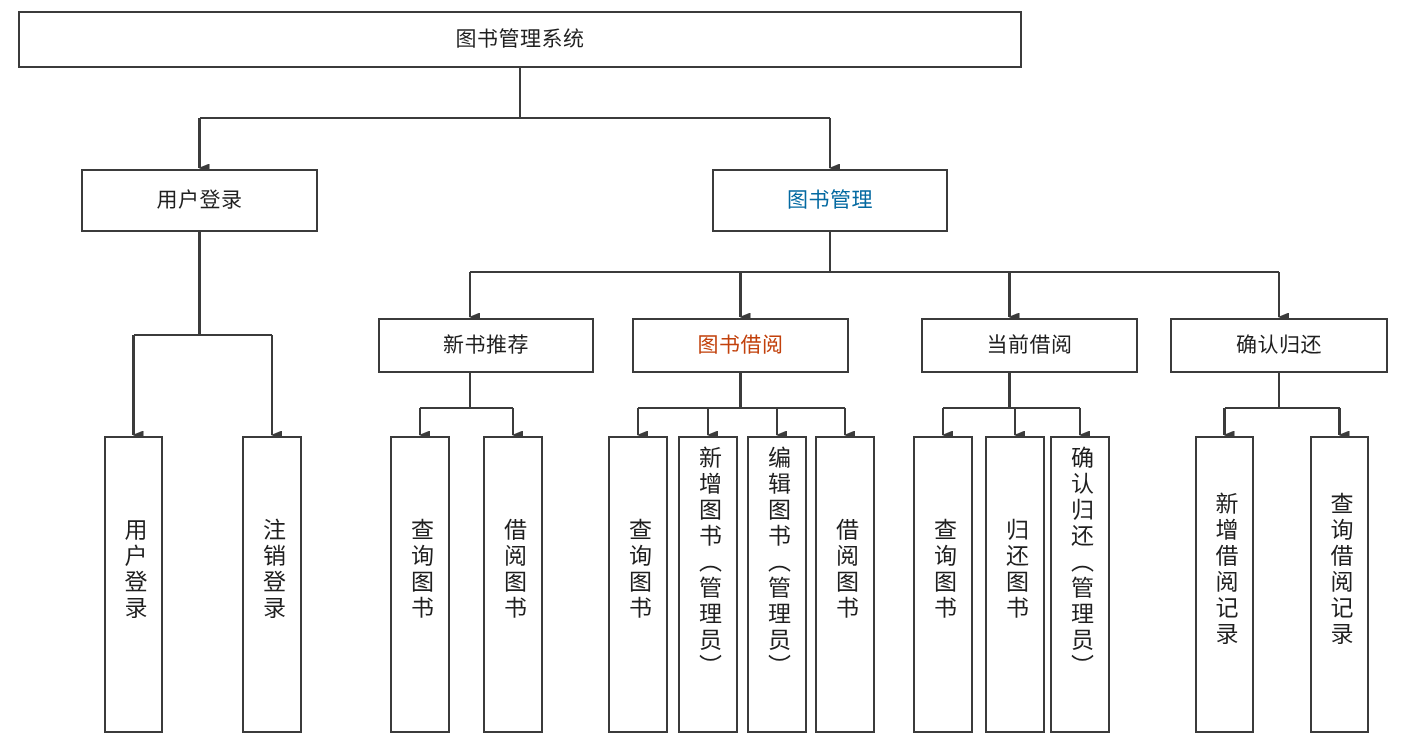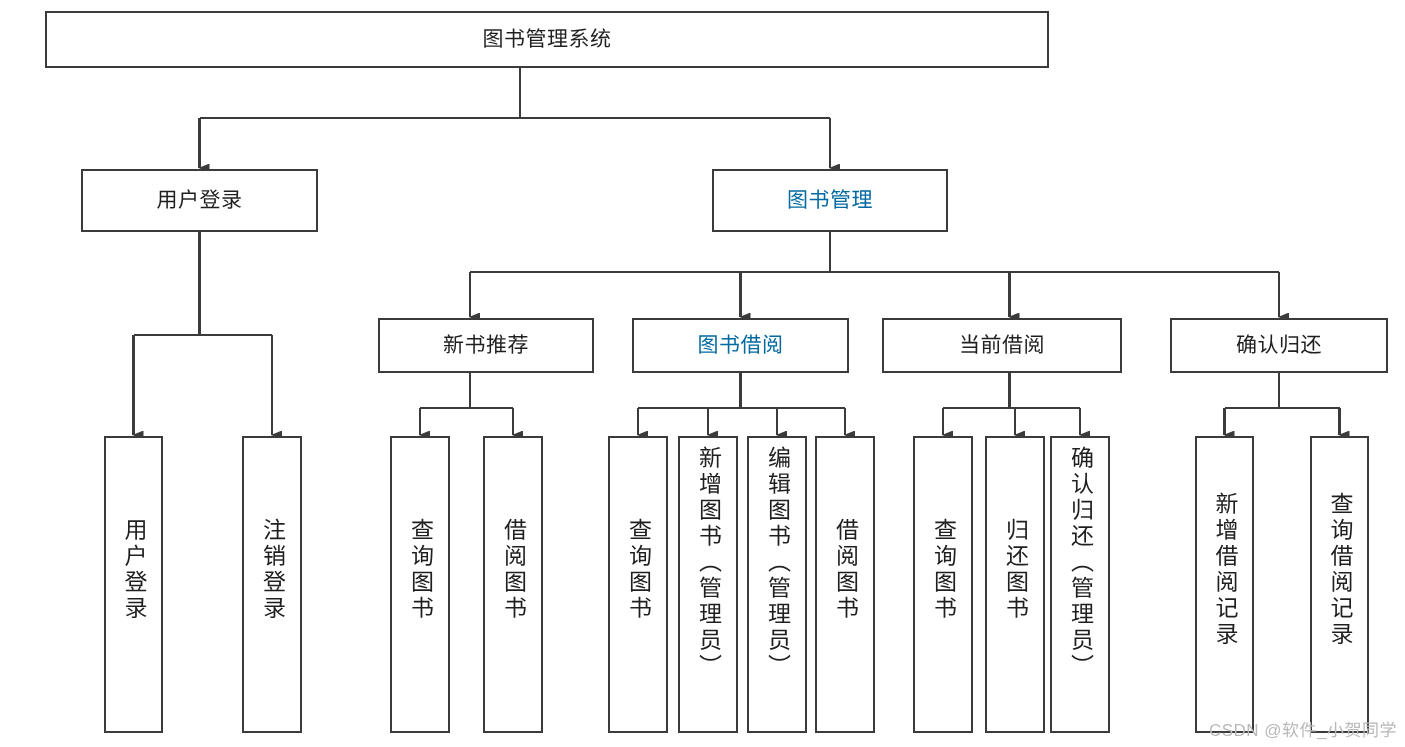--- a/index.html
+++ b/index.html
@@ -117,36 +117,36 @@
         <line x1="943" y1="408" x2="943" y2="435" stroke="#3b3b3b" stroke-width="2.6" shape-rendering="crispEdges" marker-end="url(#arrowhead)"></line>
         <line x1="1015" y1="408" x2="1015" y2="435" stroke="#3b3b3b" stroke-width="2.6" shape-rendering="crispEdges" marker-end="url(#arrowhead)"></line>
         <line x1="1080" y1="408" x2="1080" y2="435" stroke="#3b3b3b" stroke-width="2.6" shape-rendering="crispEdges" marker-end="url(#arrowhead)"></line>
         <line x1="1279" y1="373" x2="1279" y2="408" stroke="#3b3b3b" stroke-width="2.6" shape-rendering="crispEdges"></line>
         <line x1="1224.5" y1="408" x2="1339.5" y2="408" stroke="#3b3b3b" stroke-width="2.6" shape-rendering="crispEdges"></line>
         <line x1="1224.5" y1="408" x2="1224.5" y2="435" stroke="#3b3b3b" stroke-width="2.6" shape-rendering="crispEdges" marker-end="url(#arrowhead)"></line>
         <line x1="1339.5" y1="408" x2="1339.5" y2="435" stroke="#3b3b3b" stroke-width="2.6" shape-rendering="crispEdges" marker-end="url(#arrowhead)"></line>
       </g>
   </svg>
   <div id="node-layer">
-      <div class="node-box node-horizontal" style="left: 18px; top: 11px; width: 1004px; height: 57px; border-color: rgb(59, 59, 59); margin-left: 27px;">
+      <div class="node-box node-horizontal" style="left: 18px; top: 11px; width: 1004px; height: 57px; border-color: rgb(59, 59, 59);">
         <span class="node-label" style="color: rgb(31, 31, 31);">图书管理系统</span>
       </div>
       <div class="node-box node-horizontal" style="left: 81px; top: 169px; width: 237px; height: 63px; border-color: rgb(59, 59, 59);">
         <span class="node-label" style="color: rgb(31, 31, 31);">用户登录</span>
       </div>
       <div class="node-box node-horizontal" style="left: 712px; top: 169px; width: 236px; height: 63px; border-color: rgb(59, 59, 59);">
         <span class="node-label" style="color: #0369a1;">图书管理</span>
       </div>
       <div class="node-box node-horizontal" style="left: 362px; top: 318px; width: 216px; height: 55px; border-color: rgb(59, 59, 59); margin-left: 16px;">
         <span class="node-label" style="color: rgb(31, 31, 31);">新书推荐</span>
       </div>
       <div class="node-box node-horizontal" style="left: 632px; top: 318px; width: 217px; height: 55px; border-color: rgb(59, 59, 59);">
-        <span class="node-label" style="color: #0369a1;">图书借阅</span>
+        <span class="node-label" style="color: #c2410c;">图书借阅</span>
       </div>
-      <div class="node-box node-horizontal" style="left: 882px; top: 318px; width: 240px; height: 55px; border-color: rgb(59, 59, 59); font-family: Liberation Serif, serif;">
+      <div class="node-box node-horizontal" style="left: 921px; top: 318px; width: 217px; height: 55px; border-color: rgb(59, 59, 59); font-family: Liberation Serif, serif;">
         <span class="node-label" style="color: rgb(31, 31, 31);">当前借阅</span>
       </div>
       <div class="node-box node-horizontal" style="left: 1170px; top: 318px; width: 218px; height: 55px; border-color: rgb(59, 59, 59);">
         <span class="node-label" style="color: rgb(31, 31, 31);">确认归还</span>
       </div>
       <div class="node-box node-vertical vshort" style="left: 104px; top: 436px; width: 59px; height: 297px; border-color: rgb(59, 59, 59);">
         <span class="node-label" style="color: rgb(31, 31, 31);">用户登录</span>
       </div>
       <div class="node-box node-vertical vshort" style="left: 242px; top: 436px; width: 60px; height: 297px; border-color: rgb(59, 59, 59);">
         <span class="node-label" style="color: rgb(31, 31, 31);">注销登录</span>
@@ -178,14 +178,13 @@
       <div class="node-box node-vertical vtall" style="left: 1050px; top: 436px; width: 60px; height: 297px; border-color: rgb(59, 59, 59);">
         <span class="node-label" style="color: rgb(31, 31, 31);">确认归还（管理员）</span>
       </div>
       <div class="node-box node-vertical vmed" style="left: 1195px; top: 436px; width: 59px; height: 297px; border-color: rgb(59, 59, 59);">
         <span class="node-label" style="color: rgb(31, 31, 31);">新增借阅记录</span>
       </div>
       <div class="node-box node-vertical vmed" style="left: 1310px; top: 436px; width: 59px; height: 297px; border-color: rgb(59, 59, 59);">
         <span class="node-label" style="color: rgb(31, 31, 31);">查询借阅记录</span>
       </div>
     </div>
-  <div id="watermark">CSDN @软件_小贺同学</div>
 </div>
 
 </body></html>

